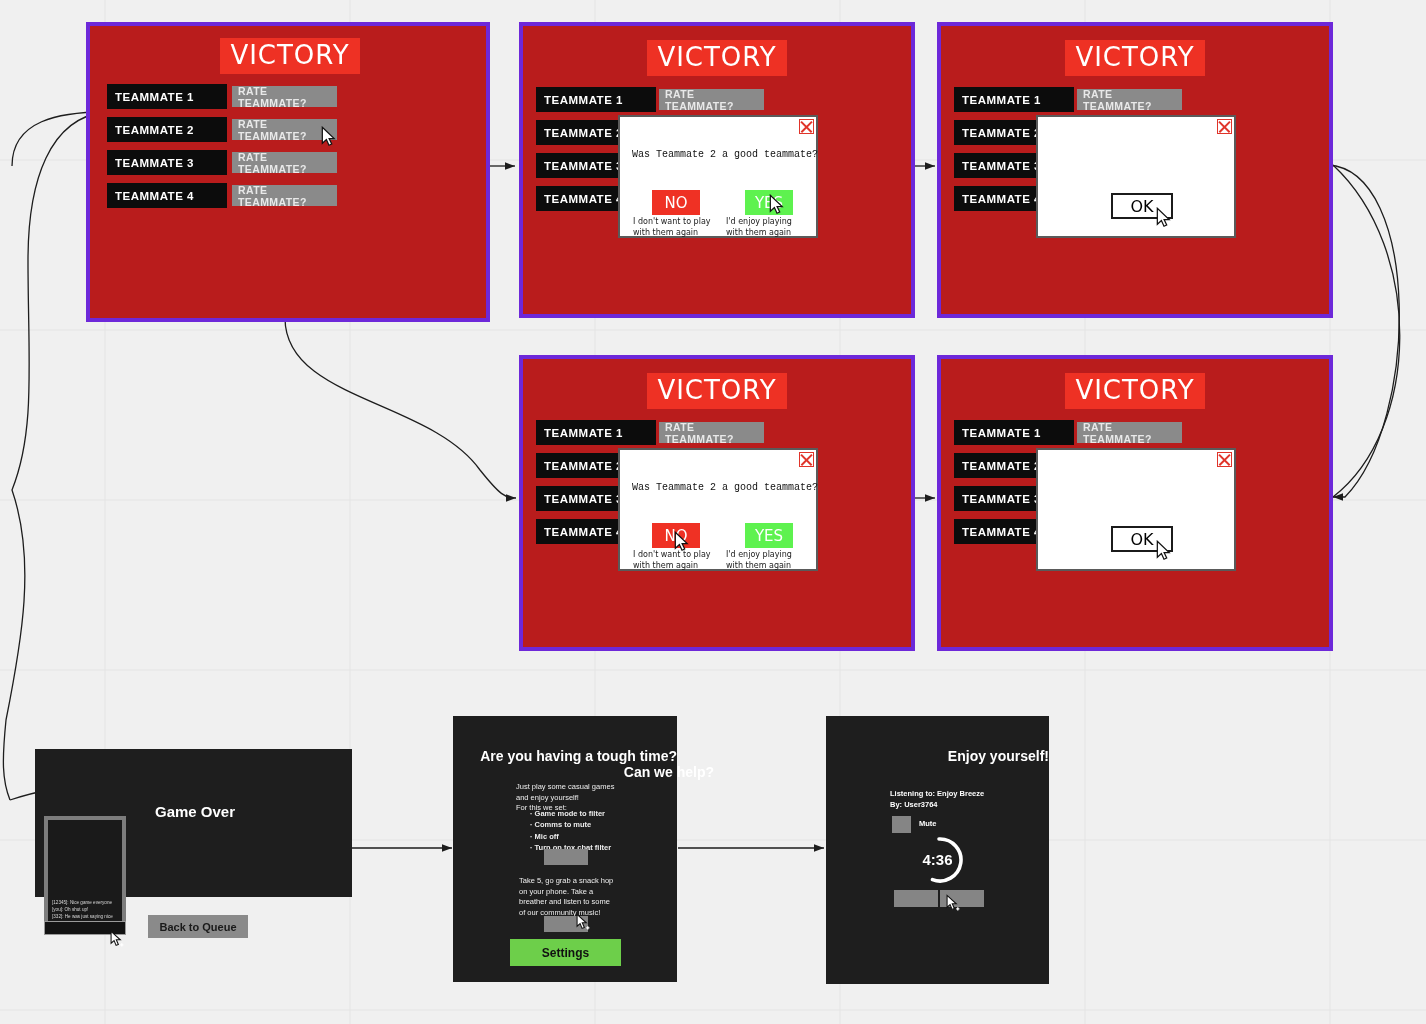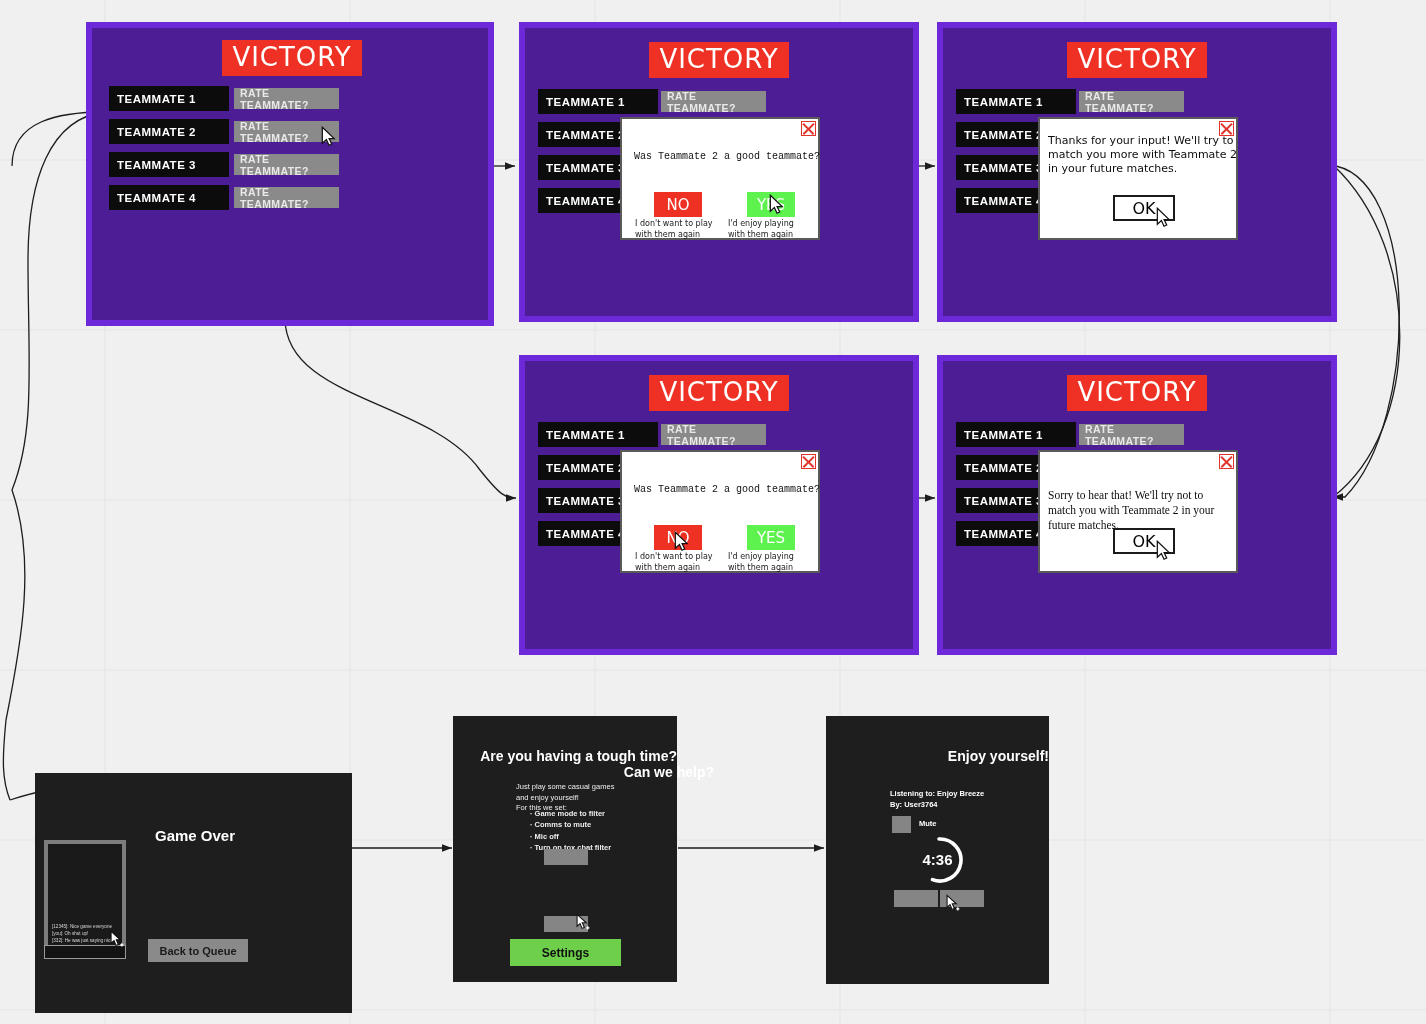--- a/index.html
+++ b/index.html
@@ -5,21 +5,21 @@
   html,body{margin:0;padding:0;}
   body{
     width:1426px;height:1024px;position:relative;overflow:hidden;
     background:#f0f0f0;
     font-family:"Liberation Sans", sans-serif;
   }
   
   #grid{position:absolute;left:0;top:0;width:1426px;height:1024px;z-index:0;}
   #connectors{position:absolute;left:0;top:0;width:1426px;height:1024px;z-index:1;pointer-events:none;}
 
-  .frame{position:absolute;background:#4c1d95;border:6px solid #6d28d9;z-index:2;}
+  .frame{position:absolute;background:#b91c1c;border:4px solid #6d28d9;z-index:2;}
 
   .victory{
     position:absolute;background:#ee3124;color:#fff;
     font-size:26px;letter-spacing:1px;text-align:center;
     font-family:"DejaVu Sans", sans-serif;font-weight:400;
     line-height:1;padding:4px 0 6px 0;
   }
   .tm-name{
     position:absolute;background:#0c0c0c;color:#fff;
     font-size:11.5px;font-weight:bold;letter-spacing:.5px;
@@ -186,21 +186,20 @@
   <div class="victory" style="left:124px;top:14px;width:140px;">VICTORY</div>
 
   <div class="tm-name" style="left:13px;top:61px;width:120px;height:25px;">TEAMMATE 1</div>
   <div class="tm-rate" style="left:136px;top:63px;width:105px;height:21px;">RATE TEAMMATE?</div>
   <div class="tm-name" style="left:13px;top:94px;width:120px;height:25px;">TEAMMATE 2</div>
   <div class="tm-name" style="left:13px;top:127px;width:120px;height:25px;">TEAMMATE 3</div>
   <div class="tm-name" style="left:13px;top:160px;width:120px;height:25px;">TEAMMATE 4</div>
 
   <div class="dlg" style="left:95px;top:89px;width:200px;height:123px;">
     <div class="dlg-close"></div>
-    <div class="msg" style="left:8px;top:15px;width:190px;">Thanks for your input! We'll try to match you more with Teammate 2 in your future matches.</div>
     <div class="btn-ok" style="left:73px;top:76px;">OK</div>
   </div>
 </div>
 <svg class="cursor" style="left:1156px;top:207px;" viewBox="0 0 12 17">
   <path d="M1,1 L1,14 L4.3,11 L6.4,15.6 L8.6,14.6 L6.5,10.2 L10.6,10.2 z" fill="#fff" stroke="#111" stroke-width="1"></path>
 </svg>
 
 <div class="frame" style="left:519px;top:355px;width:388px;height:288px;">
   <div class="victory" style="left:124px;top:14px;width:140px;">VICTORY</div>
 
@@ -227,29 +226,28 @@
   <div class="victory" style="left:124px;top:14px;width:140px;">VICTORY</div>
 
   <div class="tm-name" style="left:13px;top:61px;width:120px;height:25px;">TEAMMATE 1</div>
   <div class="tm-rate" style="left:136px;top:63px;width:105px;height:21px;">RATE TEAMMATE?</div>
   <div class="tm-name" style="left:13px;top:94px;width:120px;height:25px;">TEAMMATE 2</div>
   <div class="tm-name" style="left:13px;top:127px;width:120px;height:25px;">TEAMMATE 3</div>
   <div class="tm-name" style="left:13px;top:160px;width:120px;height:25px;">TEAMMATE 4</div>
 
   <div class="dlg" style="left:95px;top:89px;width:200px;height:123px;">
     <div class="dlg-close"></div>
-    <div class="msg serif" style="left:8px;top:36px;width:186px;">Sorry to hear that! We'll try not to match you with Teammate 2 in your future matches.</div>
     <div class="btn-ok" style="left:73px;top:76px;">OK</div>
   </div>
 </div>
 <svg class="cursor" style="left:1156px;top:540px;" viewBox="0 0 12 17">
   <path d="M1,1 L1,14 L4.3,11 L6.4,15.6 L8.6,14.6 L6.5,10.2 L10.6,10.2 z" fill="#fff" stroke="#111" stroke-width="1"></path>
 </svg>
 
-<div class="panel" style="left:35px;top:773px;width:317px;height:240px;">
+<div class="panel" style="left:35px;top:749px;width:317px;height:148px;">
   <div class="panel-title" style="top:54px;left:50px;width:220px;font-size:15px;text-align:center;">Game Over</div>
 
   <div class="chatbox" style="left:9px;top:67px;width:82px;height:114px;">
     <div class="chatlines" style="left:4px;top:79px;">
       <div>[12345]: Nice game everyone</div>
       <div>[you]: Oh shut up!</div>
       <div>[332]: He was just saying nice</div>
       <div>game...</div>
       <div>[you]: ****************</div>
     </div>
@@ -273,20 +271,24 @@
 
   <div class="bullets" style="left:77px;top:92px;">
     <div>Game mode to filter</div>
     <div>Comms to mute</div>
     <div>Mic off</div>
     <div>Turn on tox chat filter</div>
   </div>
 
   <div class="grey-box" style="left:91px;top:133px;width:44px;height:16px;"></div>
 
+  <div class="body-txt" style="left:66px;top:160px;width:155px;white-space:pre-line;">Take 5, go grab a snack hop
+on your phone. Take a
+breather and listen to some
+of our community music!</div>
 
   <div class="grey-box" style="left:91px;top:200px;width:44px;height:16px;"></div>
 
   <div class="settings-btn" style="left:57px;top:223px;width:111px;height:27px;">Settings</div>
 </div>
 <svg class="cursor" style="left:576px;top:912px;" viewBox="0 0 14 17">
   <path d="M1,1 L1,12 L3.8,9.5 L5.7,14 L7.8,13.1 L5.9,8.8 L9.6,8.8 z" fill="#fff" stroke="#111" stroke-width="1"></path>
   <path d="M11,12 L11,15 M9.5,13.5 L12.5,13.5" stroke="#fff" stroke-width="1.2"></path>
 </svg>
 

